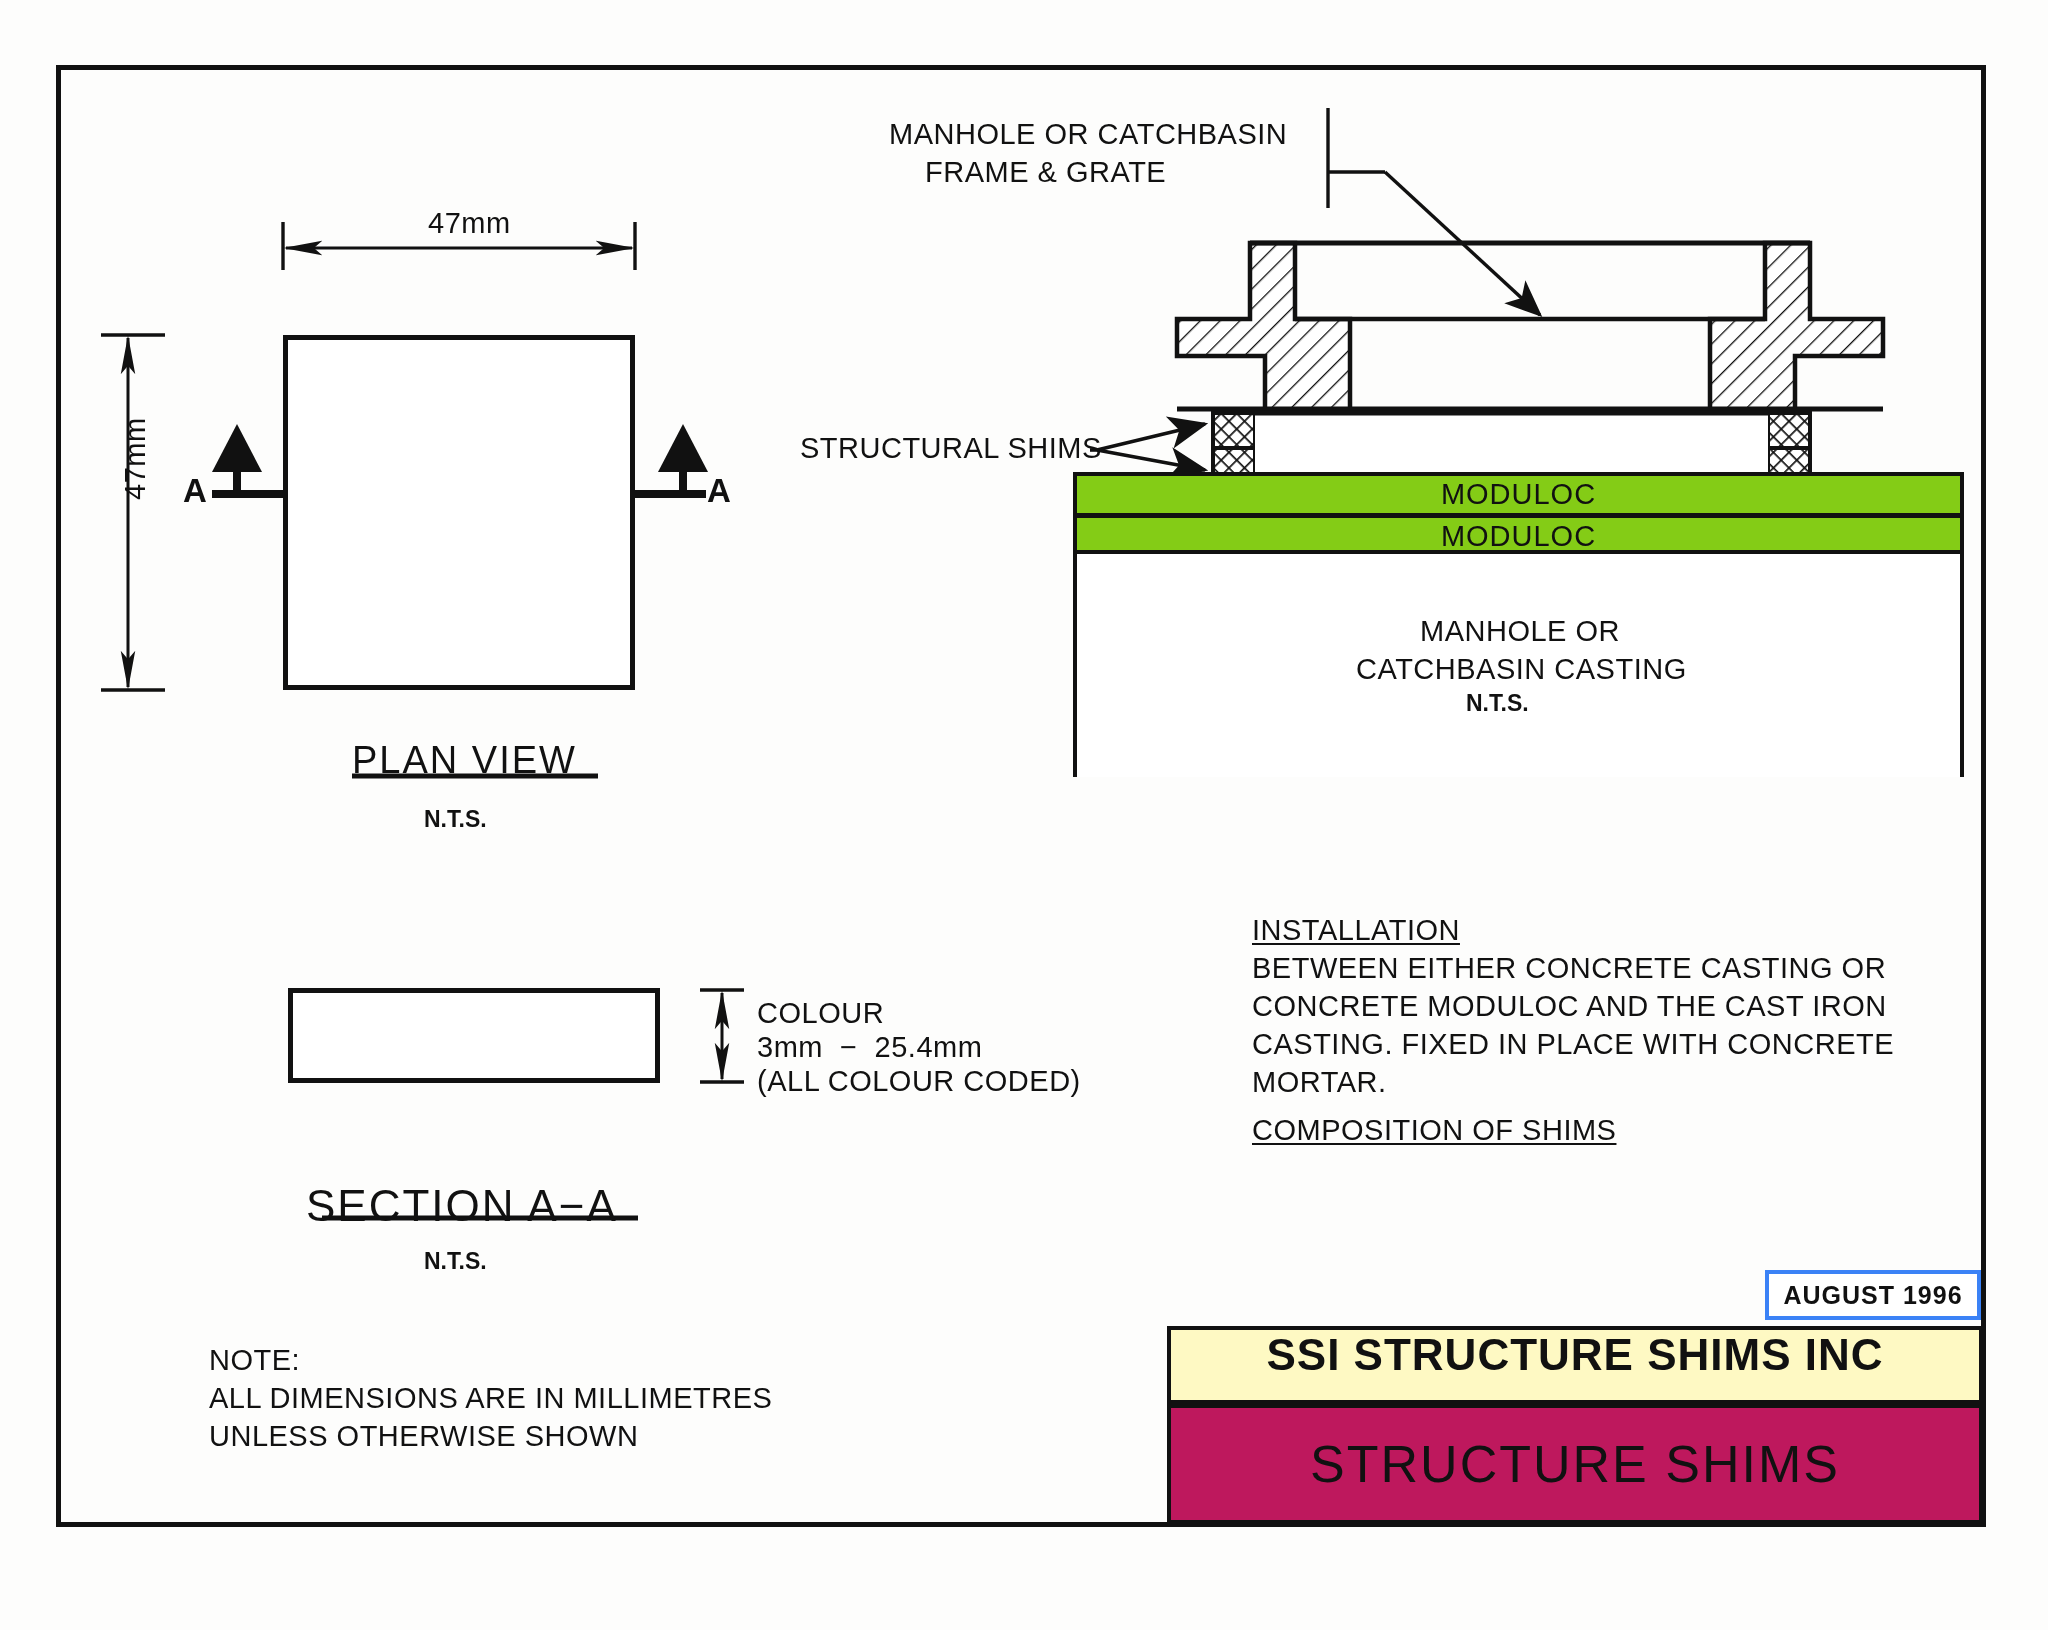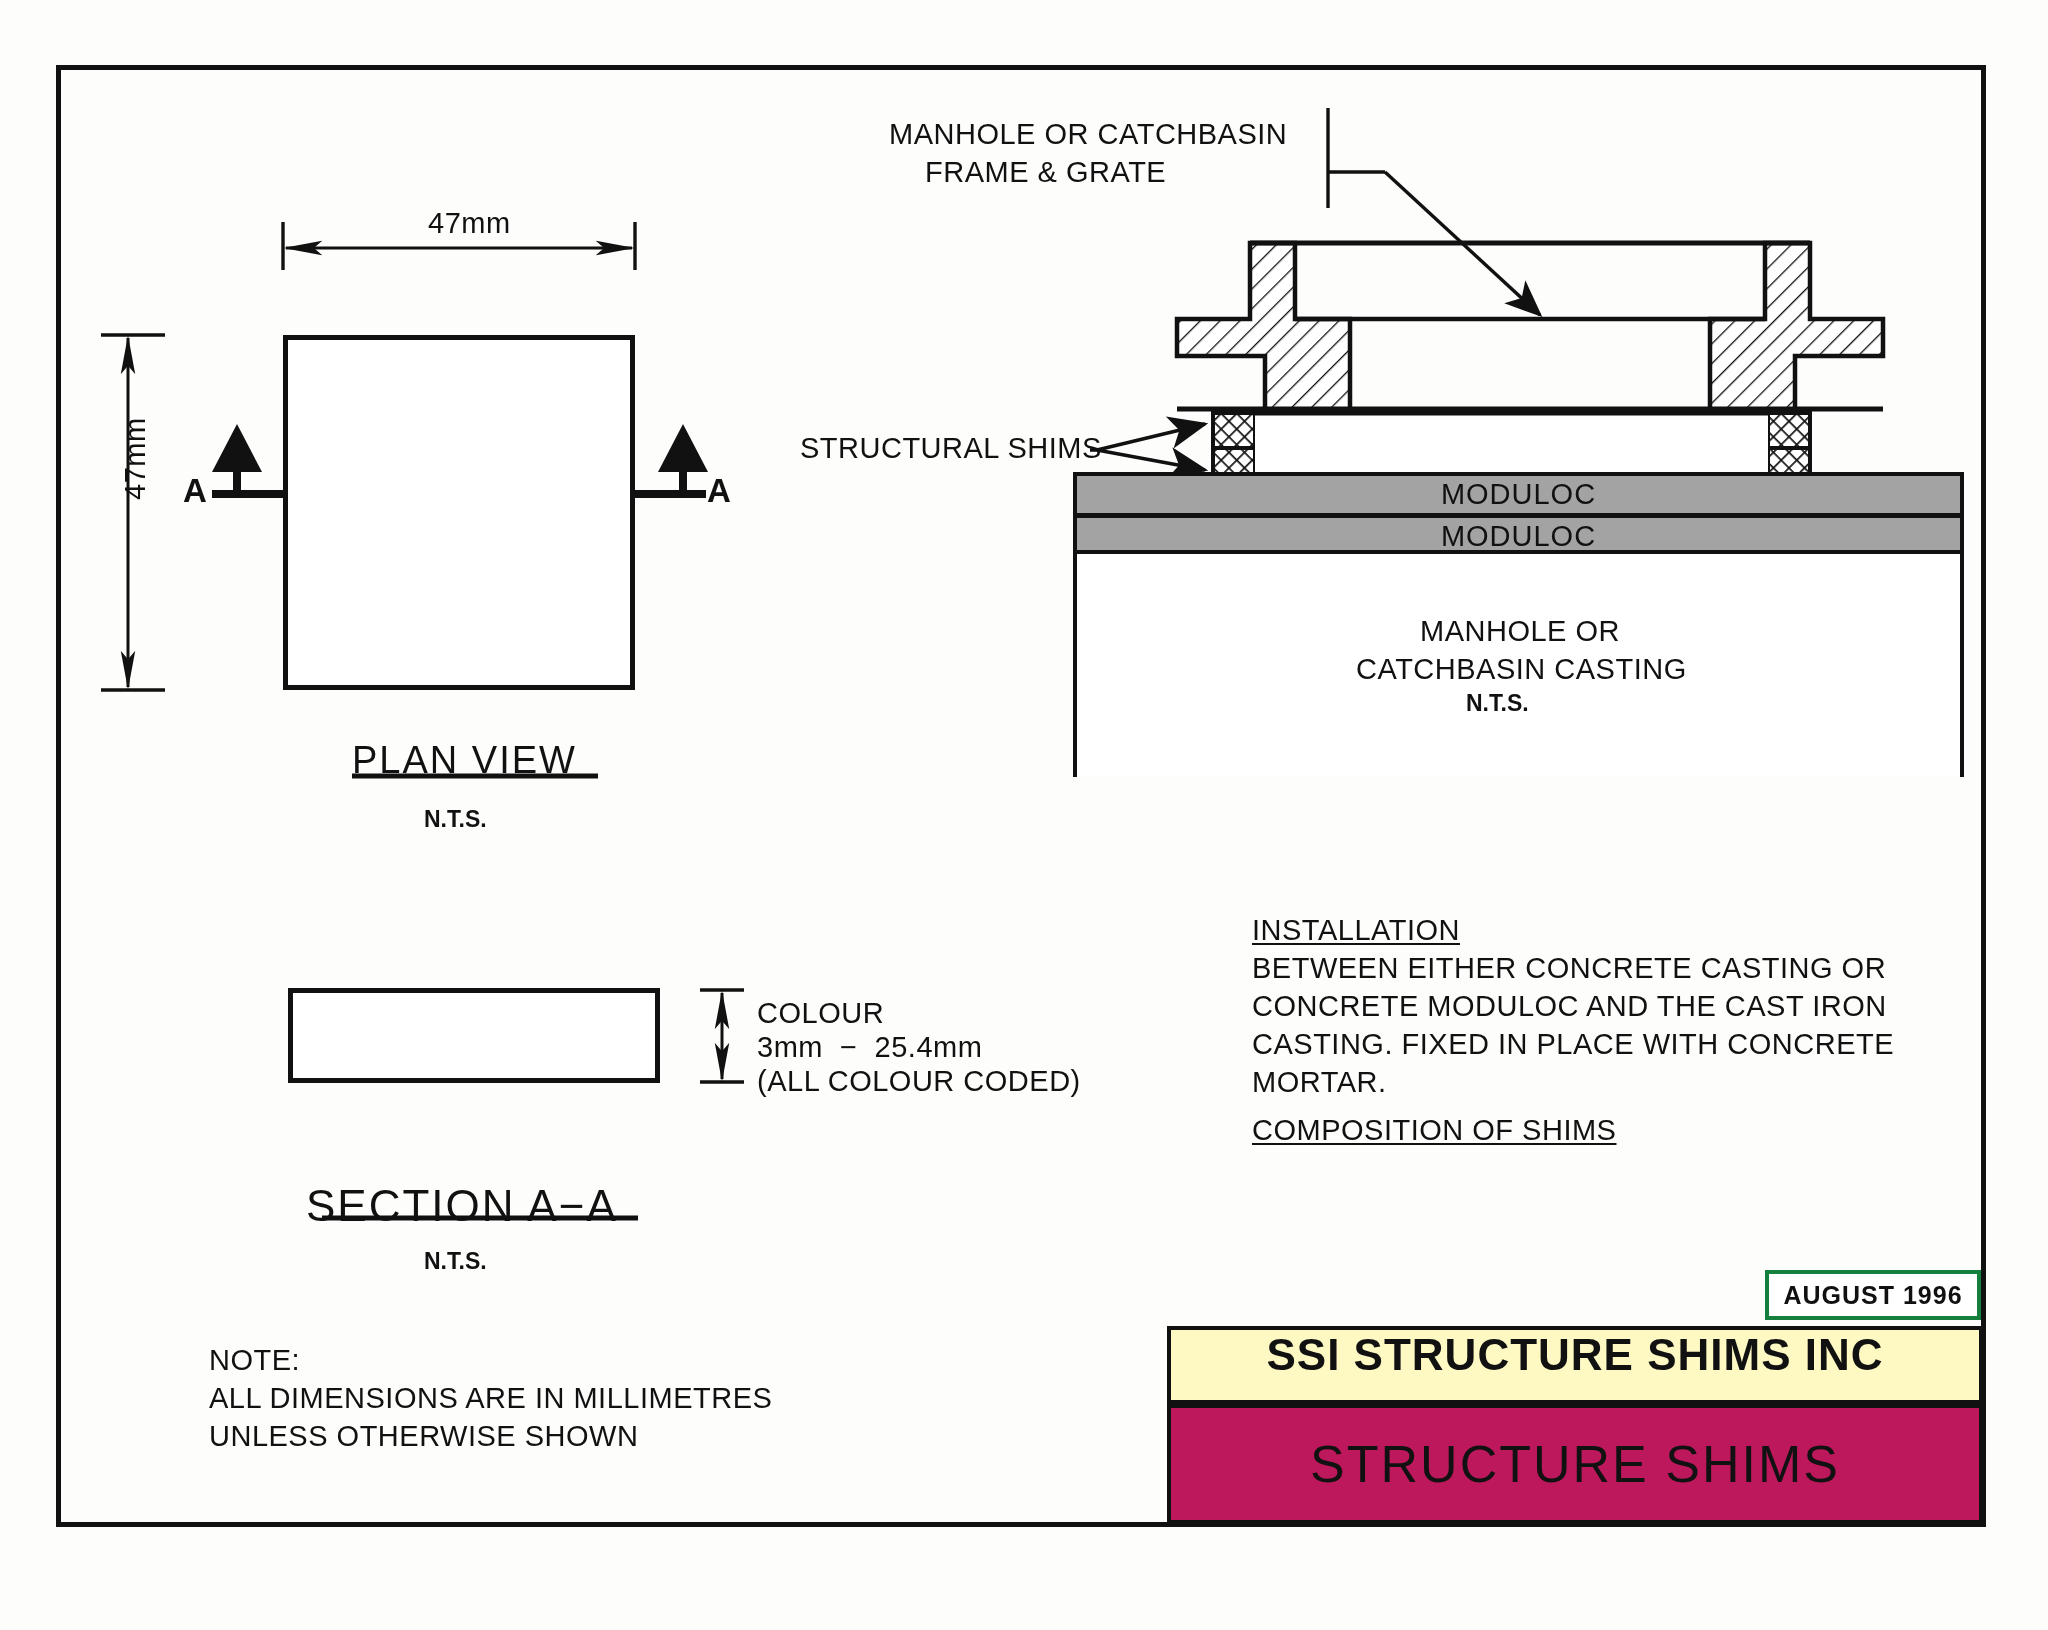--- a/index.html
+++ b/index.html
@@ -76,21 +76,21 @@
     box-sizing: border-box;
     background: #fff;
   }
   
   #date-box {
     position: absolute;
     left: 1765px;
     top: 1270px;
     width: 216px;
     height: 50px;
-    border: 4px solid #15803d;
+    border: 4px solid #3b82f6;
     box-sizing: border-box;
     background: #fff;
     display: flex;
     align-items: center;
     justify-content: center;
   }
   #date-box .dtxt {
     font-size: 25px;
     font-weight: bold;
     letter-spacing: 1px;
@@ -127,21 +127,21 @@
   }
   #title-box .ttxt {
     font-size: 52px;
     letter-spacing: 2px;
   }
   
   .moduloc {
     position: absolute;
     border: 4px solid #111;
     box-sizing: border-box;
-    background: #a3a3a3;
+    background: #84cc16;
     display: flex;
     align-items: center;
     justify-content: center;
     font-size: 29px;
     letter-spacing: 1px;
   }
   
   #casting-body {
     position: absolute;
     left: 1073px;

